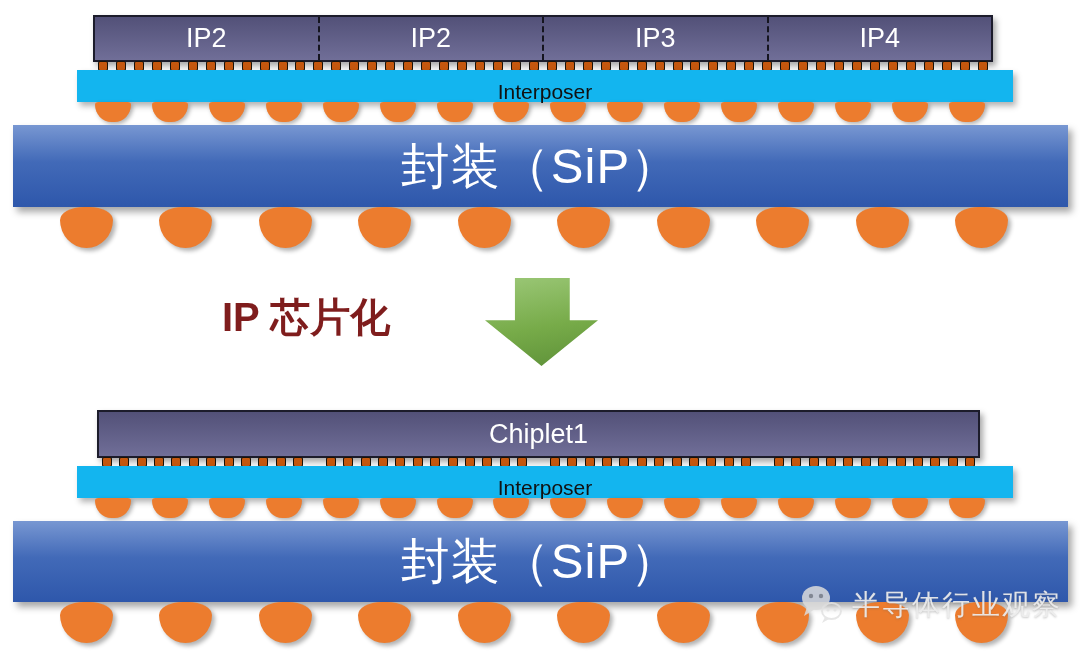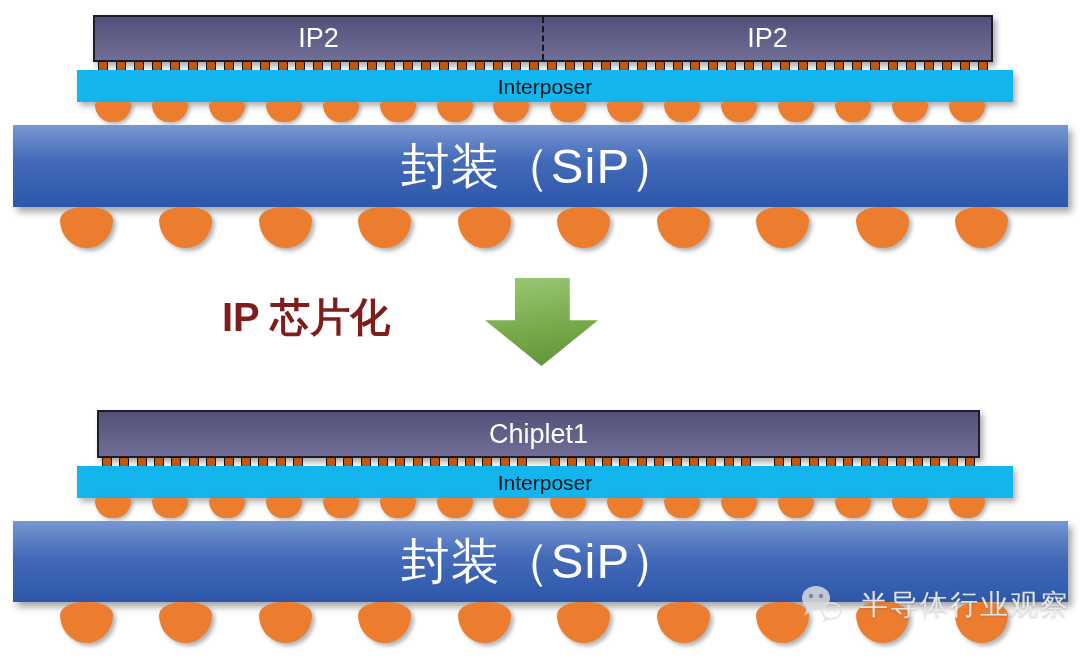--- a/index.html
+++ b/index.html
@@ -38,21 +38,21 @@
   .microbump{
     width:10px;height:10px;flex:0 0 10px;
     background:var(--microbump,#c4570e);
     border:1.6px solid #17120a;border-radius:2px;box-sizing:border-box;
   }
 
   
   .interposer{
     background:var(--interposer,#13b5ef);
     box-shadow:3px 4px 6px rgba(0,0,0,.30);
-    display:flex;align-items:center;justify-content:center;
+    display:flex;align-items:flex-end;justify-content:center;
     color:var(--label-dark,#111);font-size:21px;line-height:1;
   }
 
   
   .dome-row{display:flex;justify-content:space-between;}
   .dome{
     width:36px;height:20px;flex:0 0 36px;
     background:var(--solder-orange,#ec7c2e);
     border-radius:4px 4px 18px 18px / 3px 3px 19px 19px;
     filter:drop-shadow(2px 2px 2px rgba(0,0,0,.30));
@@ -81,39 +81,45 @@
   }
   .down-arrow{
     width:113px;height:88px;
     background:linear-gradient(170deg, var(--arrow-light,#9cc878) 0%, #77ab49 55%, var(--arrow-dark,#5d9038) 100%);
     clip-path:polygon(26.5% 0, 75% 0, 75% 48%, 100% 48%, 50% 100%, 0 48%, 26.5% 48%);
     filter:drop-shadow(3px 3px 3px rgba(0,0,0,.40));
   }
 
   
   .watermark{
-    display:flex;align-items:center;gap:16px;
+    display:flex;align-items:center;gap:8px;
     color:rgba(238,238,238,.92);
     font-size:28px;letter-spacing:2px;line-height:1;
     text-shadow:0 1px 2px rgba(100,100,100,.35);
     white-space:nowrap;
   }
   .watermark svg{opacity:.85;}
 </style>
 </head>
 <body>
 
 <section class="abs" style="left:0;top:0;width:1080px;height:260px;">
 
   <div class="abs die-bar" style="left:93px;top:15px;width:900px;height:47px;">
     <div class="die-seg">
       <span>IP2</span>
     </div>
     <div class="die-seg">
       <span>IP2</span>
+    </div>
+    <div class="die-seg">
+      <span>IP3</span>
+    </div>
+    <div class="die-seg">
+      <span>IP4</span>
     </div>
   </div>
 
   <div class="abs bump-row" style="left:98px;top:61px;width:890px;height:10px;">
       <span class="microbump"></span>
       <span class="microbump"></span>
       <span class="microbump"></span>
       <span class="microbump"></span>
       <span class="microbump"></span>
       <span class="microbump"></span>

